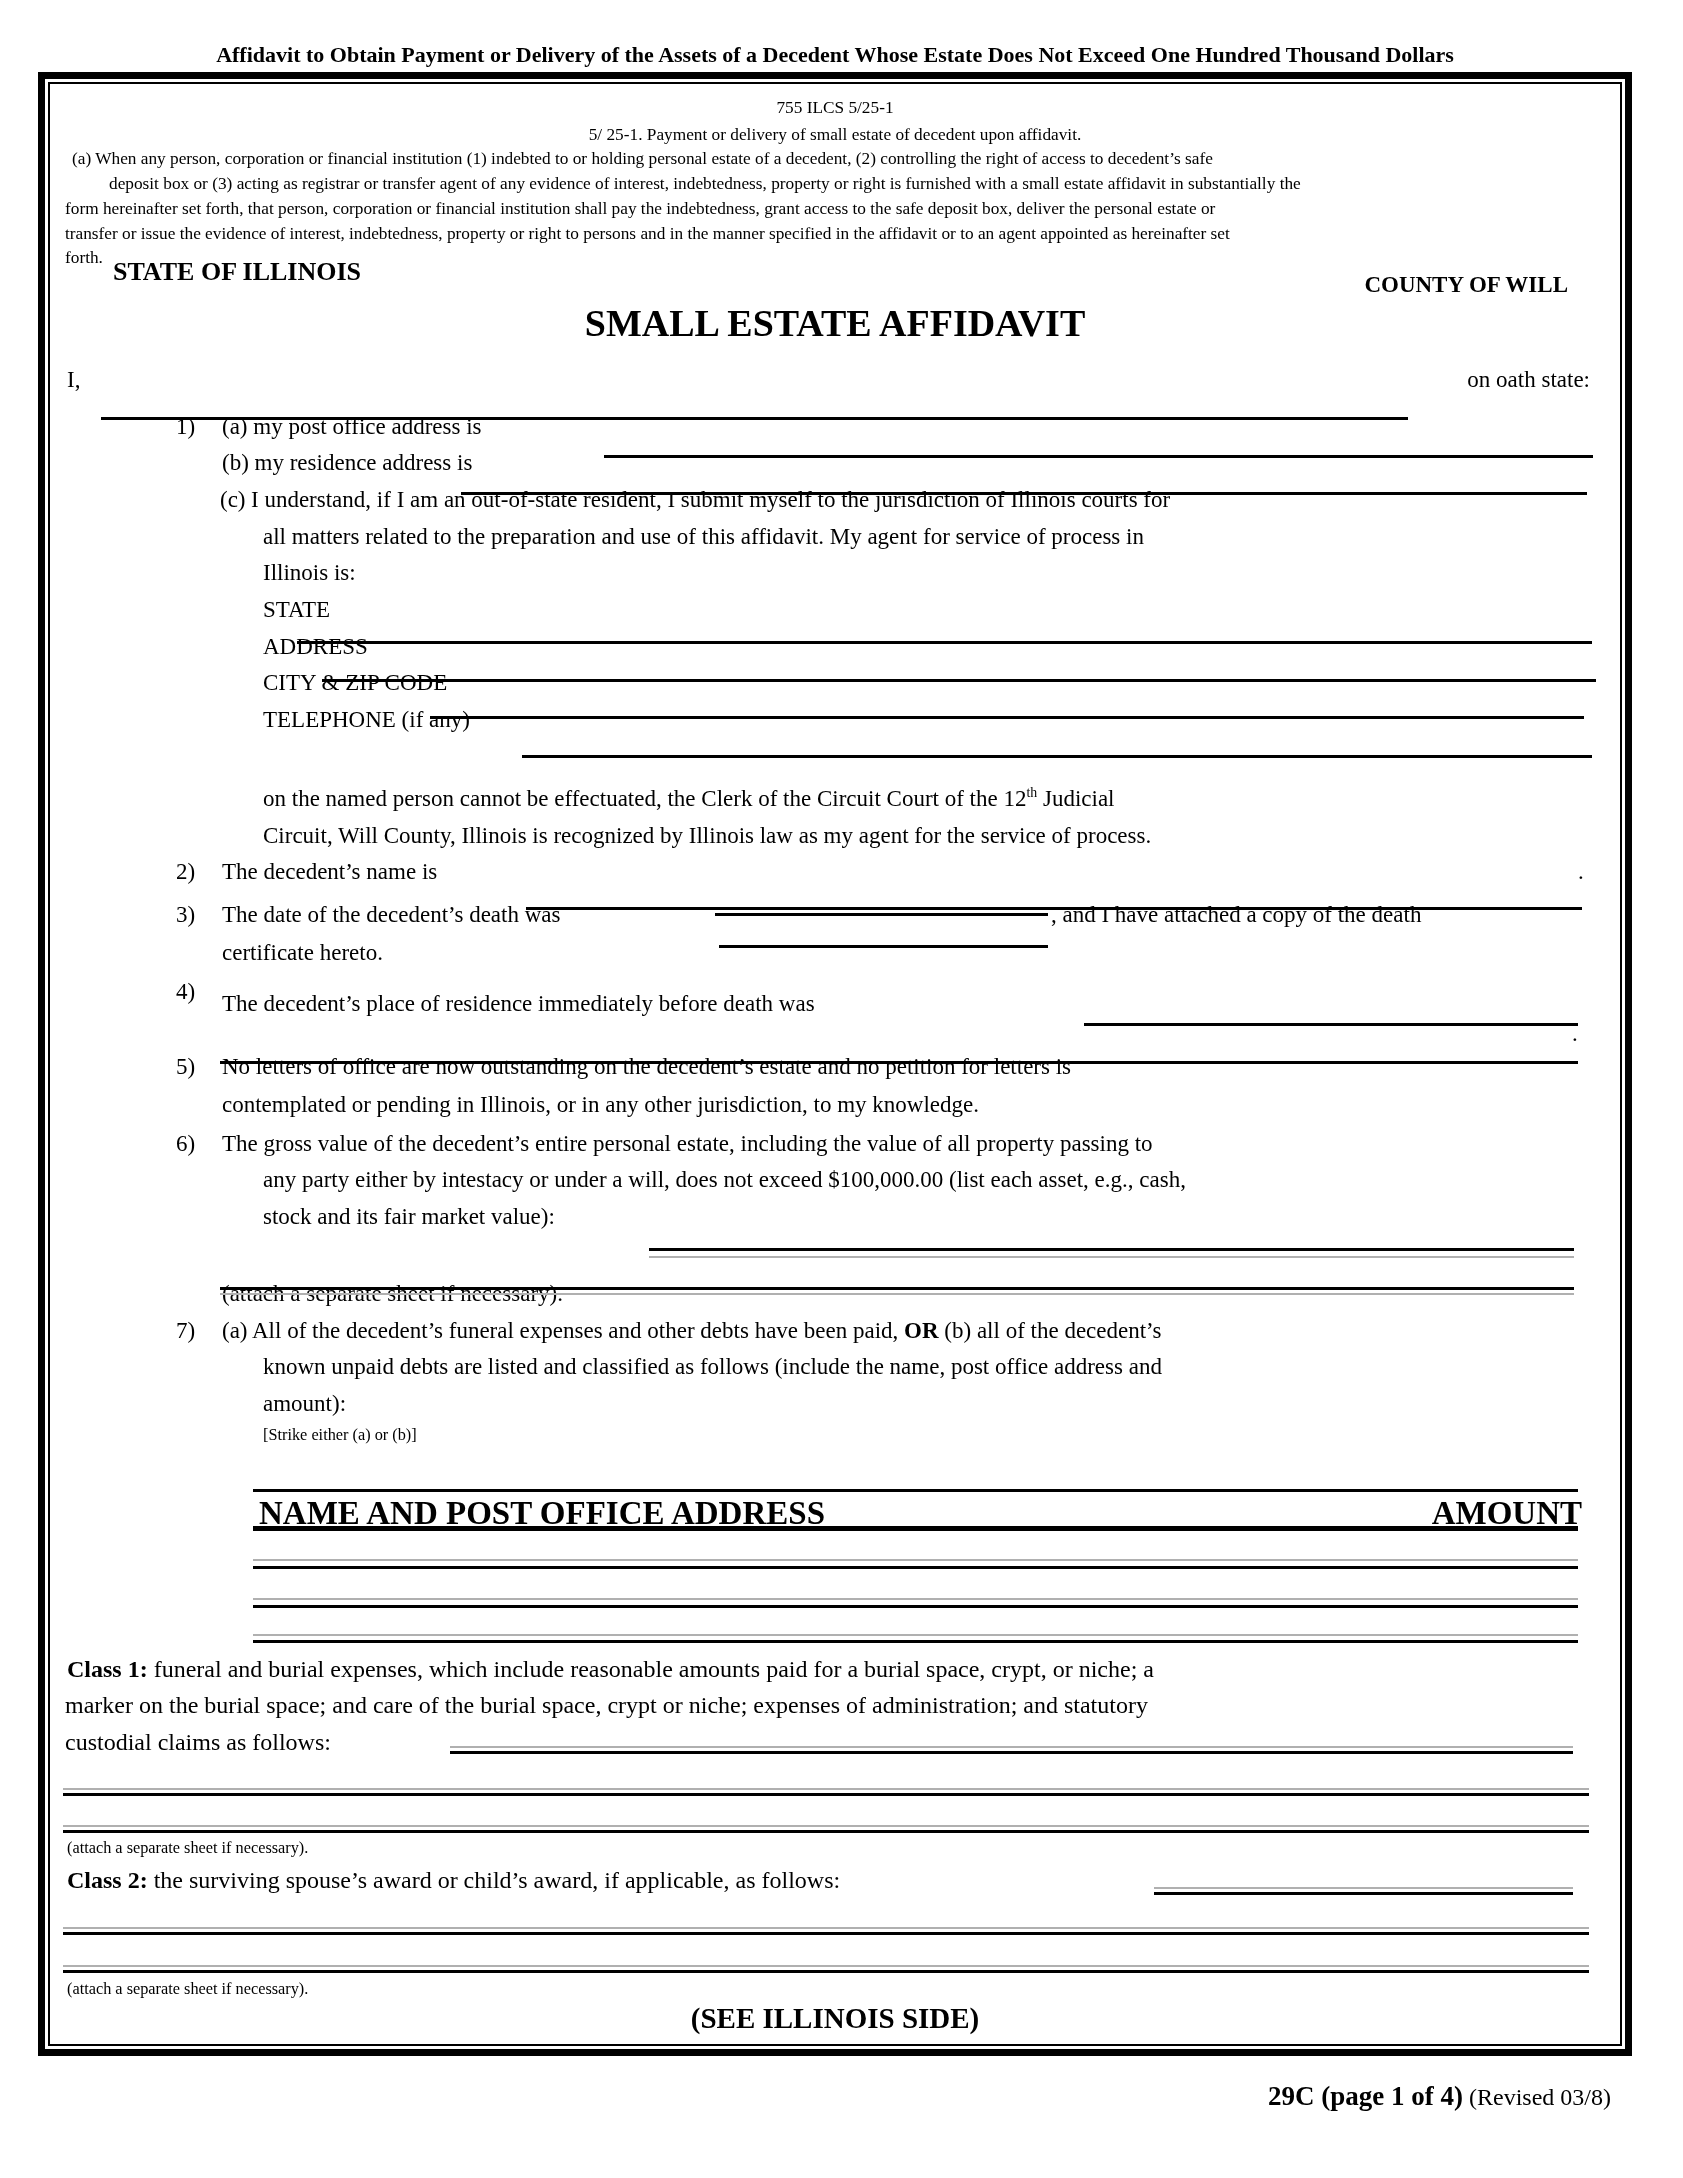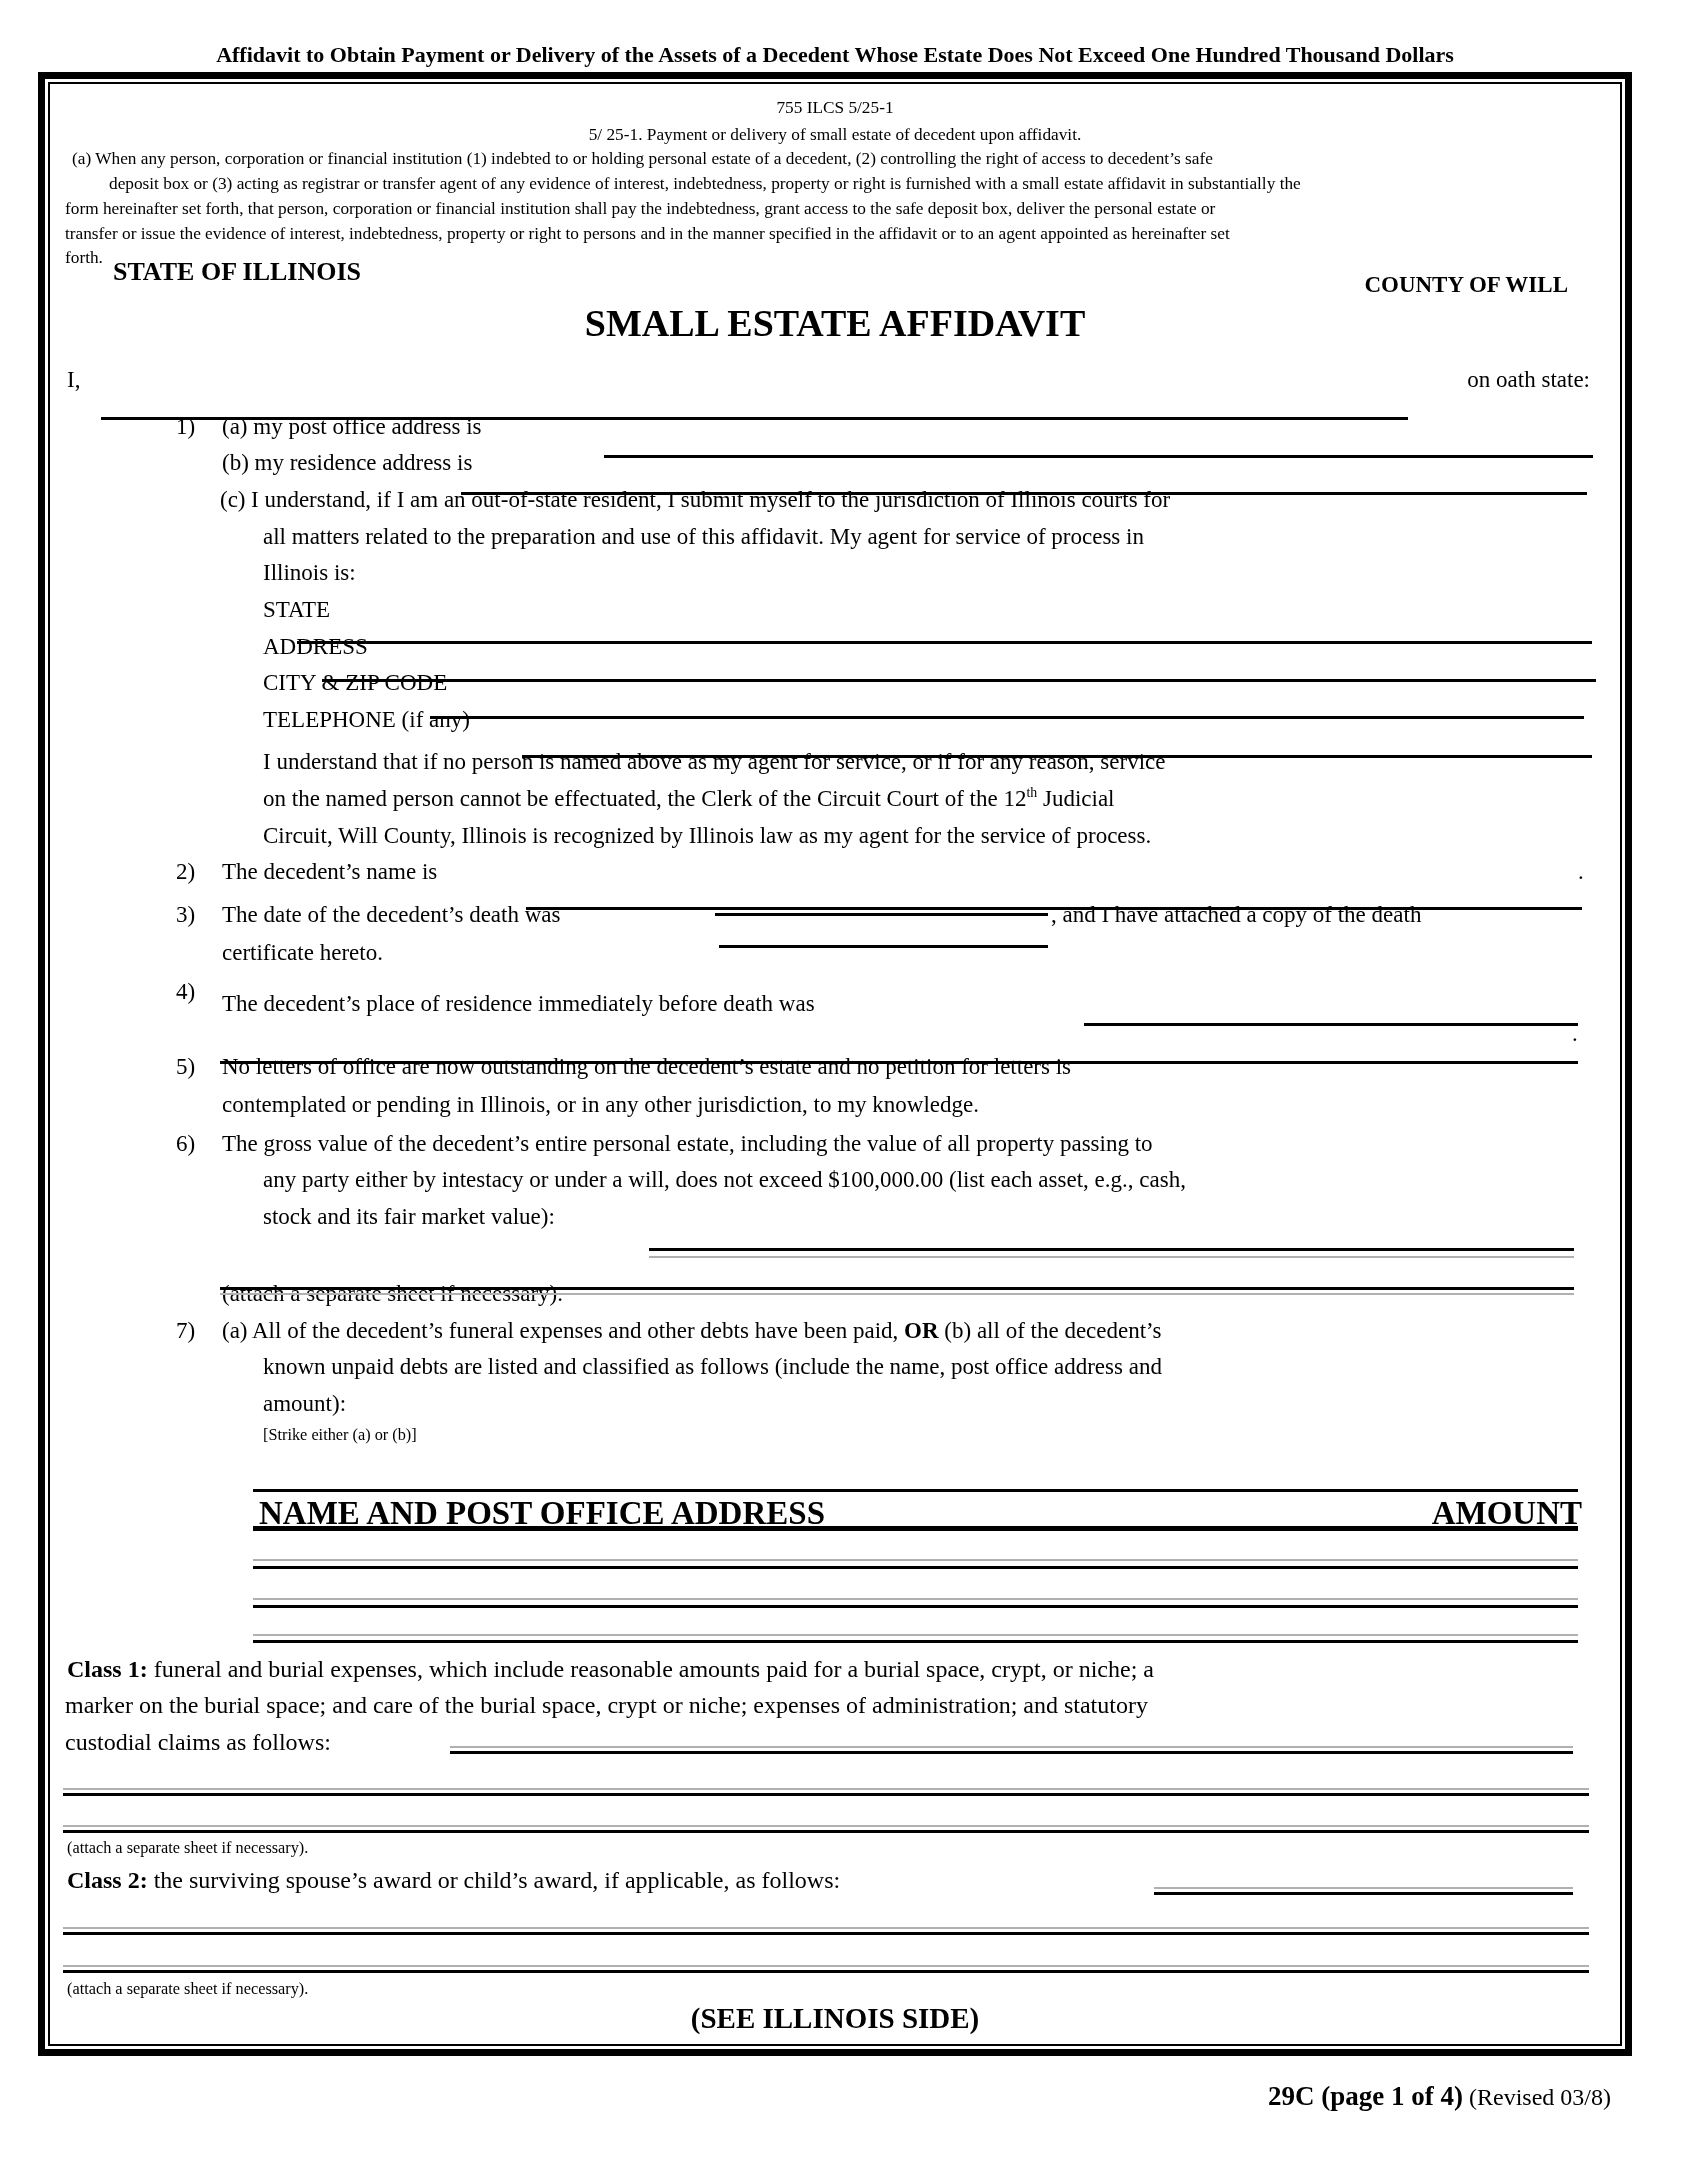--- a/index.html
+++ b/index.html
@@ -63,21 +63,20 @@
   <span class="abs b" style="left:263px;top:559px;">Illinois is:</span>
 
   <span class="abs b" style="left:263px;top:596px;">STATE</span>
   <span class="abs b" style="left:263px;top:633px;">ADDRESS</span>
   <div class="ln" style="left:297px;top:641px;width:1295px;"></div>
   <span class="abs b" style="left:263px;top:669px;">CITY &amp; ZIP CODE</span>
   <div class="ln" style="left:322px;top:679px;width:1274px;"></div>
   <span class="abs b" style="left:263px;top:706px;">TELEPHONE (if any)</span>
   <div class="ln" style="left:430px;top:716px;width:1154px;"></div>
 
-  <span class="abs b" style="left:263px;top:748px;">I understand that if no person is named above as my agent for service, or if for any reason, service</span>
   <div class="ln" style="left:522px;top:755px;width:1070px;"></div>
   <span class="abs b" style="left:263px;top:785px;"><span>on the named person cannot be effectuated, the Clerk of the Circuit Court of the 12</span><sup>th</sup><span> Judicial</span></span>
   <span class="abs b" style="left:263px;top:822px;">Circuit, Will County, Illinois is recognized by Illinois law as my agent for the service of process.</span>
 
   <span class="abs b" style="left:176px;top:858px;">2)</span>
   <span class="abs b" style="left:222px;top:858px;">The decedent’s name is</span>
   <span class="abs b" style="left:1578px;top:858px;">.</span>
 
   <span class="abs b" style="left:176px;top:901px;">3)</span>
   <span class="abs b" style="left:222px;top:901px;">The date of the decedent’s death was</span>

